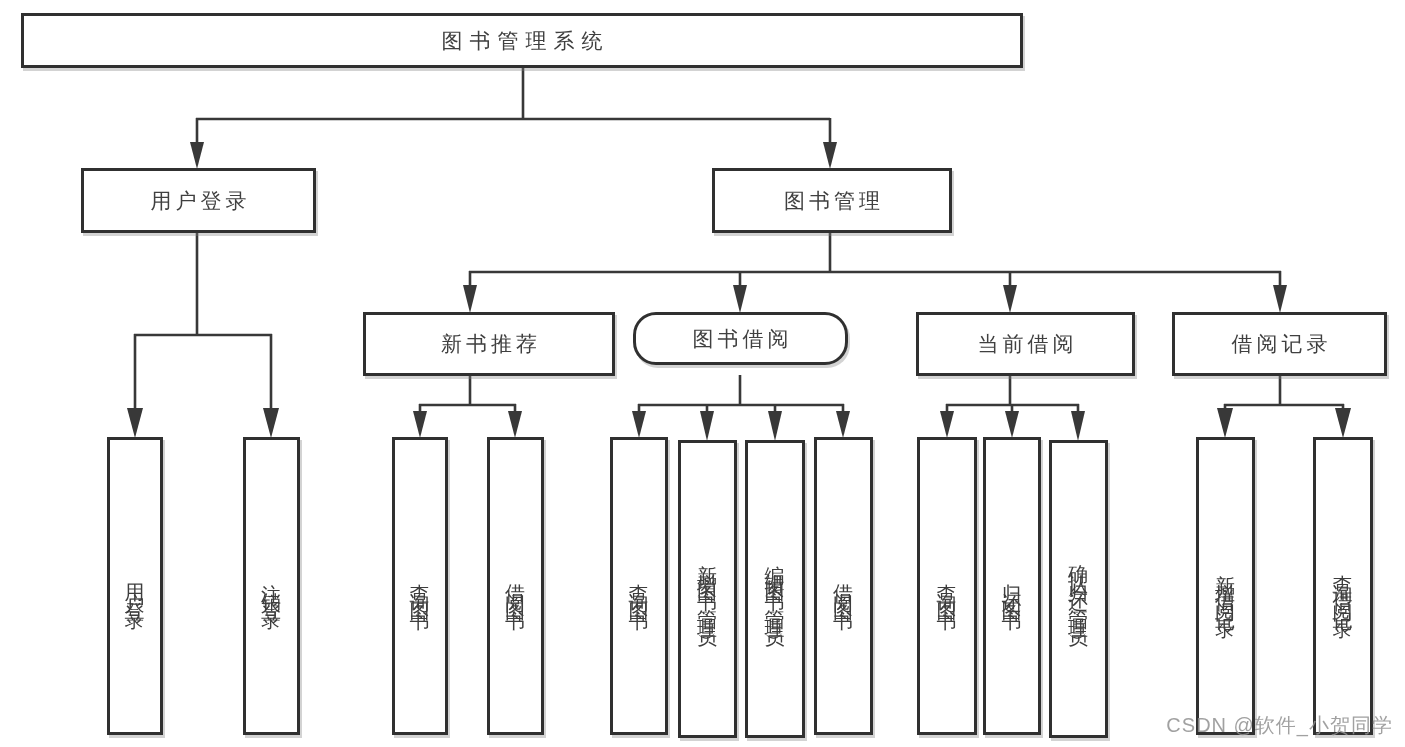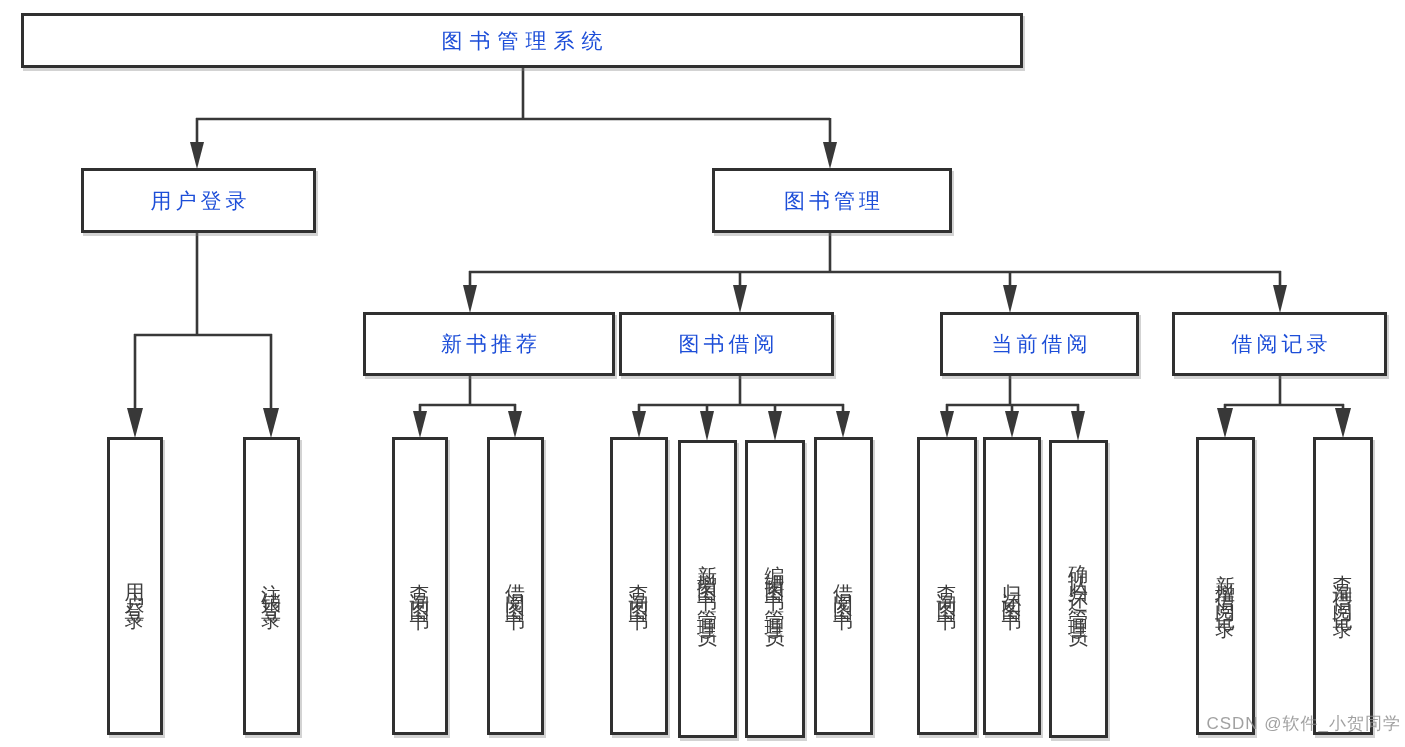--- a/index.html
+++ b/index.html
@@ -19,35 +19,35 @@
     display:flex;align-items:center;justify-content:center;
     color:#3d3d3d;
     z-index:2;
     box-shadow:2px 3px 0 rgba(130,130,130,0.35);
   }
   .hbox span{
     font-size:21px;
     letter-spacing:4px;
     text-indent:4px;
     white-space:nowrap;
-    color:#1d4ed8;
+    color:#404040;
   }
   .root-box span{font-size:21px;letter-spacing:7px;text-indent:7px;}
   .vbox span{
     writing-mode:vertical-rl;
     text-orientation:mixed;
     font-size:20px;
     letter-spacing:9px;
     line-height:1;
     color:#3d3d3d;
   }
   #watermark{
     position:absolute;
-    right:4px;top:712px;
-    font-size:17px;
+    right:12px;top:712px;
+    font-size:20px;
     letter-spacing:1px;
     color:rgba(145,145,145,0.85);
     z-index:3;
     white-space:nowrap;
   }
 </style>
 </head>
 <body>
 
 <div id="canvas">
@@ -118,24 +118,24 @@
   <div class="node hbox" style="left:81px;top:168px;width:235px;height:65px;">
     <span>用户登录</span>
   </div>
   <div class="node hbox" style="left:712px;top:168px;width:240px;height:65px;">
     <span>图书管理</span>
   </div>
 
   <div class="node hbox" style="left:363px;top:312px;width:252px;height:64px;">
     <span>新书推荐</span>
   </div>
-  <div class="node hbox" style="left:619px;top:312px;width:215px;height:64px;">
+  <div class="node hbox" style="left:633px;top:312px;width:215px;height:53px;border-radius:23px;">
     <span>图书借阅</span>
   </div>
-  <div class="node hbox" style="left:940px;top:312px;width:199px;height:64px;font-family:Liberation Serif, serif;">
+  <div class="node hbox" style="left:916px;top:312px;width:219px;height:64px;font-family:Liberation Serif, serif;">
     <span>当前借阅</span>
   </div>
   <div class="node hbox" style="left:1172px;top:312px;width:215px;height:64px;">
     <span>借阅记录</span>
   </div>
 
   <div class="node vbox" style="left:107px;top:437px;width:56px;height:298px;">
     <span>用户登录</span>
   </div>
   <div class="node vbox" style="left:243px;top:437px;width:57px;height:298px;">

